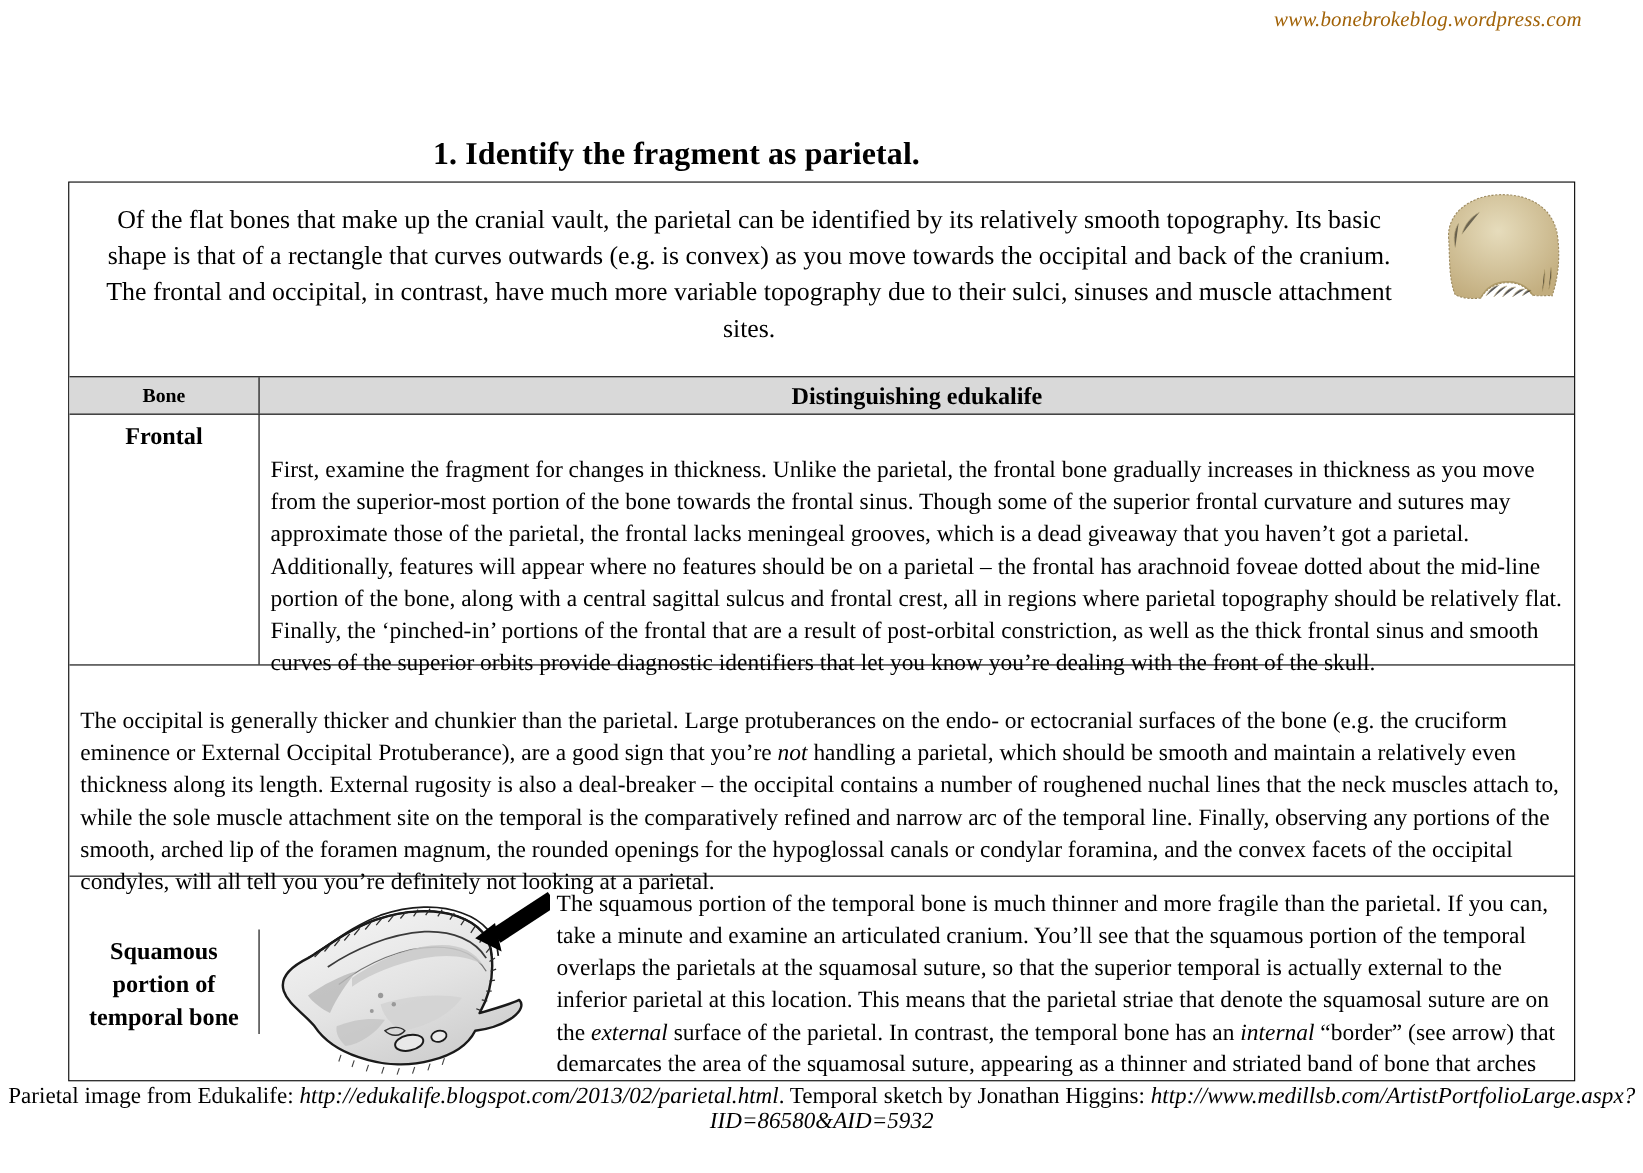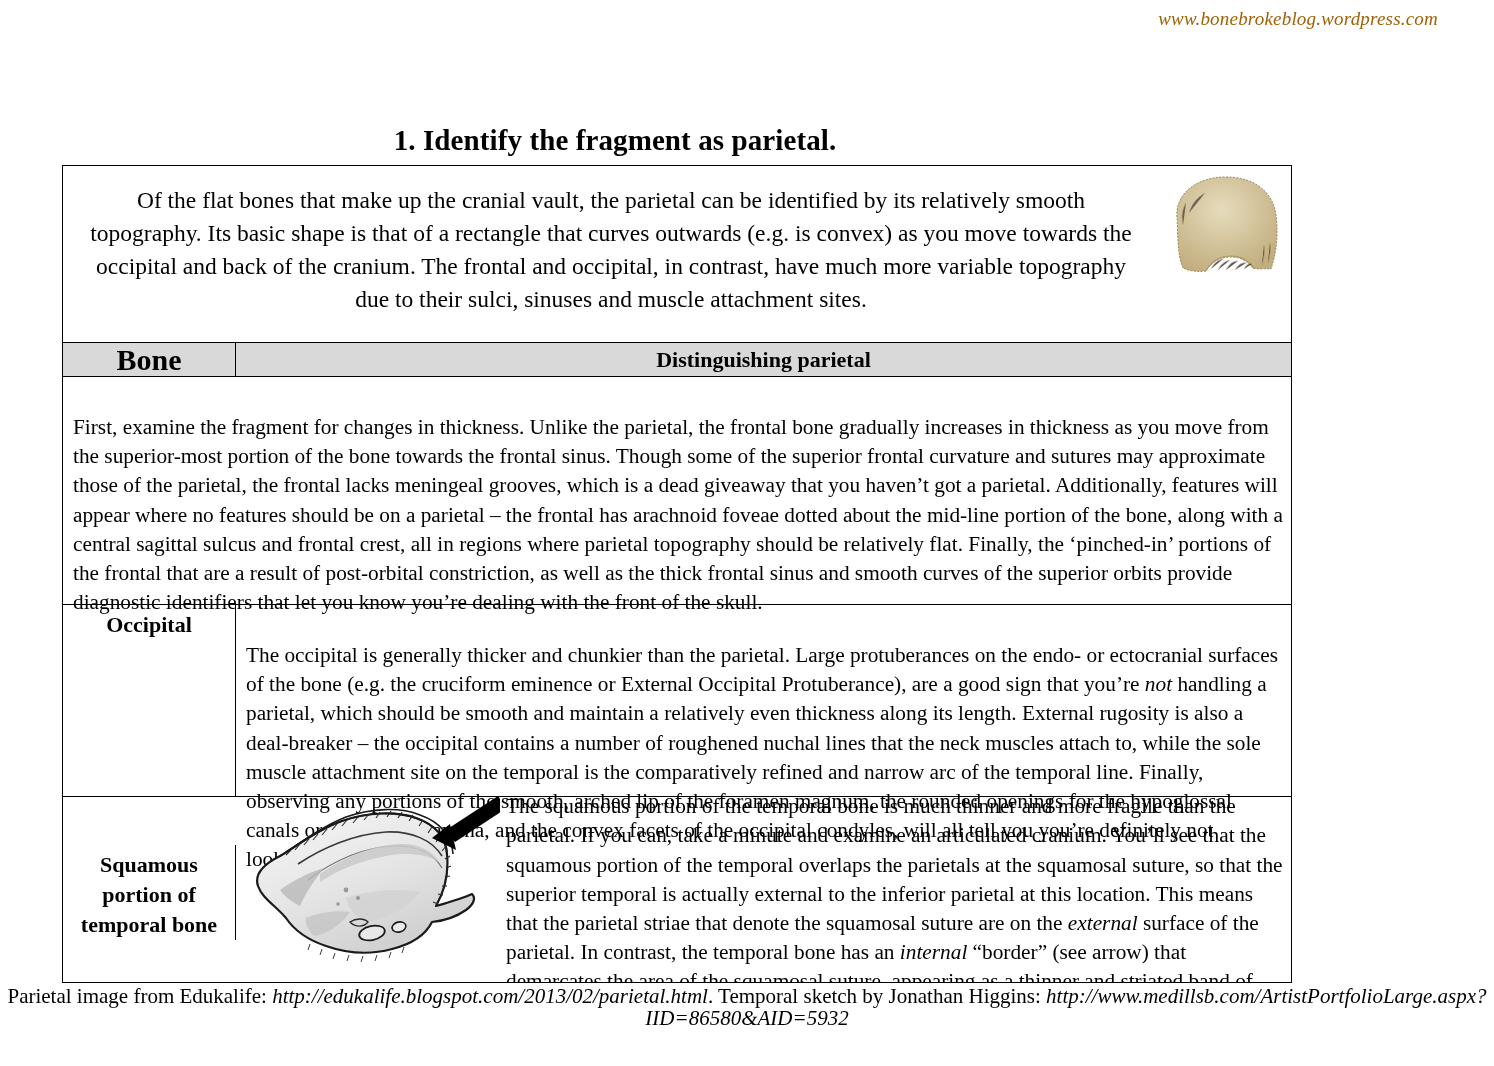--- a/index.html
+++ b/index.html
@@ -43,21 +43,21 @@
     font-weight: bold;
     font-size: 29px;
     letter-spacing: 0.1px;
   }
 
   
   .sheet {
     position: absolute;
     left: 62px;
     top: 165px;
-    width: 1230px;
+    width: 1370px;
     height: 818px;
     border: 1.5px solid #000;
     box-sizing: border-box;
     overflow: hidden;
     background: #fff;
   }
 
   
   .intro-row {
     position: relative;
@@ -88,21 +88,21 @@
     box-sizing: border-box;
   }
   .th-bone {
     width: 173px;
     border-right: 1.5px solid #000;
     box-sizing: border-box;
     display: flex;
     align-items: center;
     justify-content: center;
     font-weight: bold;
-    font-size: 30px;
+    font-size: 18px;
   }
   .th-feat {
     flex: 1;
     display: flex;
     align-items: center;
     justify-content: center;
     font-weight: bold;
     font-size: 22px;
   }
 
@@ -207,29 +207,29 @@
         </g>
         <g stroke="#9c8a5e" stroke-width="0.7" opacity="0.5">
           <path d="M22,52 C20,44 21,36 25,30"></path>
           <path d="M28,40 C30,32 36,24 44,20"></path>
         </g>
       </svg>
     </div>
 
     <div class="thead">
       <div class="th-bone">Bone</div>
-      <div class="th-feat">Distinguishing parietal</div>
+      <div class="th-feat">Distinguishing edukalife</div>
     </div>
 
     <div class="trow row-frontal">
+      <div class="td-bone">Frontal</div>
       <div class="td-feat">First, examine the fragment for changes in thickness. Unlike the parietal, the frontal bone gradually increases in thickness as you move from the superior-most portion of the bone towards the frontal sinus. Though some of the superior frontal curvature and sutures may approximate those of the parietal, the frontal lacks meningeal grooves, which is a dead giveaway that you haven’t got a parietal. Additionally, features will appear where no features should be on a parietal – the frontal has arachnoid foveae dotted about the mid-line portion of the bone, along with a central sagittal sulcus and frontal crest, all in regions where parietal topography should be relatively flat. Finally, the ‘pinched-in’ portions of the frontal that are a result of post-orbital constriction, as well as the thick frontal sinus and smooth curves of the superior orbits provide diagnostic identifiers that let you know you’re dealing with the front of the skull.</div>
     </div>
 
     <div class="trow row-occipital">
-      <div class="td-bone">Occipital</div>
       <div class="td-feat"><span>The occipital is generally thicker and chunkier than the parietal. Large protuberances on the endo- or ectocranial surfaces of the bone (e.g. the cruciform eminence or External Occipital Protuberance), are a good sign that you’re </span><i>not</i><span> handling a parietal, which should be smooth and maintain a relatively even thickness along its length. External rugosity is also a deal-breaker – the occipital contains a number of roughened nuchal lines that the neck muscles attach to, while the sole muscle attachment site on the temporal is the comparatively refined and narrow arc of the temporal line. Finally, observing any portions of the smooth, arched lip of the foramen magnum, the rounded openings for the hypoglossal canals or condylar foramina, and the convex facets of the occipital condyles, will all tell you you’re definitely not looking at a parietal.</span></div>
     </div>
 
     <div class="trow row-temporal">
       <div class="td-bone">Squamous portion of temporal bone</div>
       <div class="td-feat">
         <div class="temporal-inner">
           <svg class="temporal-sketch" viewBox="0 0 250 180" preserveAspectRatio="xMidYMin meet">
             <defs>
               <linearGradient id="tg" x1="0" y1="0" x2="0.6" y2="1">

